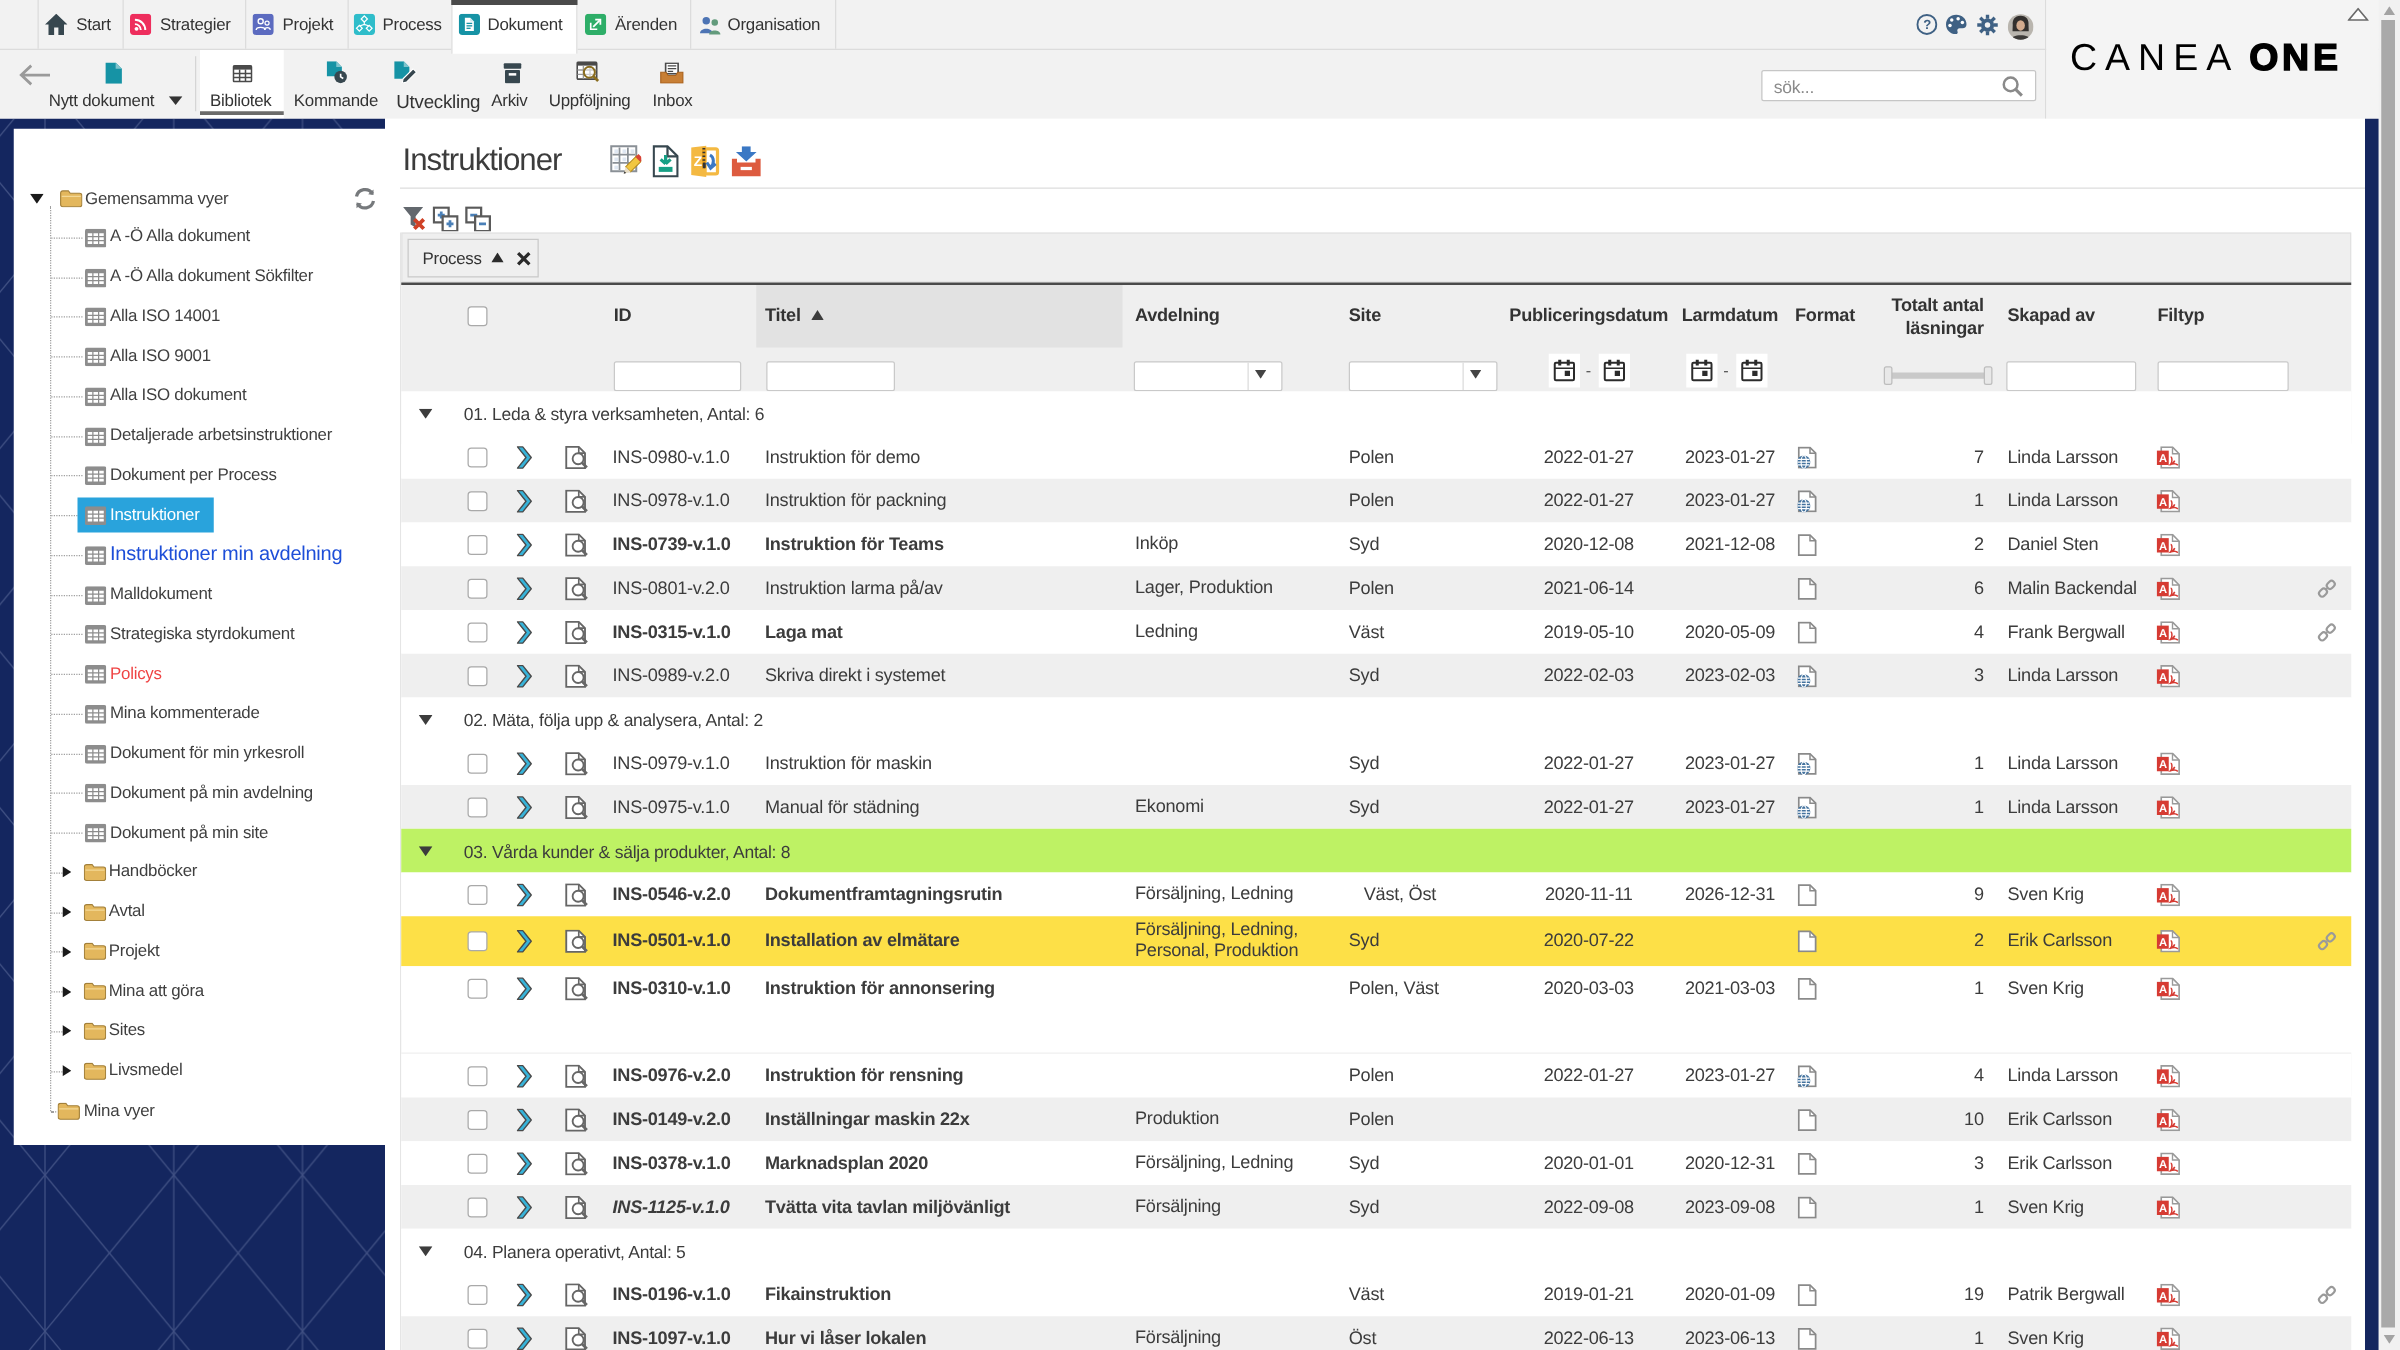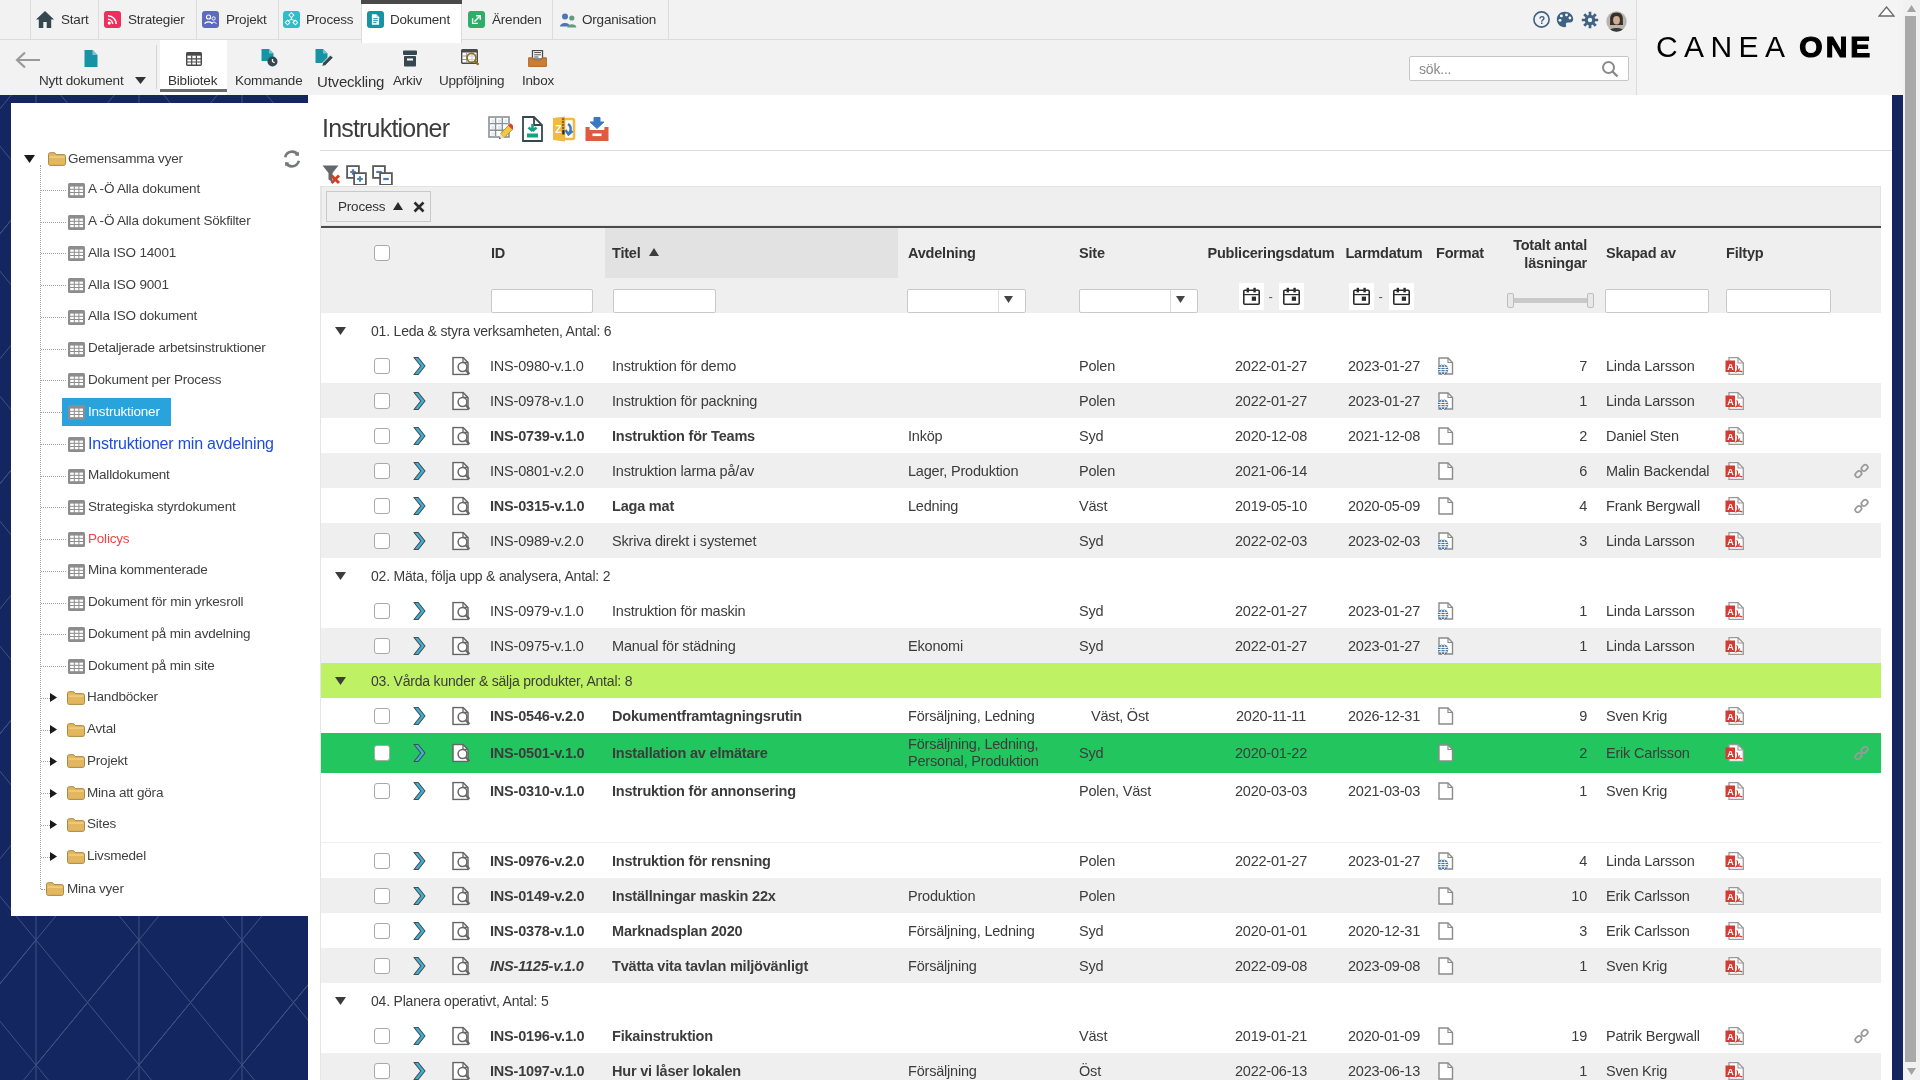--- a/index.html
+++ b/index.html
@@ -1148,40 +1148,40 @@
 <div class="vc" style="left:1404px;">
         <svg width="19" height="18" viewBox="0 0 19 18" style="">
           <path d="M4 0.7 H13 L18.3 6 V17.3 H4 Z" fill="#fff" stroke="#9a9a9a" stroke-width="1.3"></path>
           <path d="M13 0.7 V6 H18.3" fill="none" stroke="#9a9a9a" stroke-width="1.1"></path>
           <rect x="0.5" y="3.5" width="9.5" height="11.5" fill="#d63b33"></rect>
           <text x="2.2" y="12.8" font-family="Liberation Sans" font-size="9" font-weight="bold" fill="#fff">A</text>
           <path d="M11.5 8.5 c1.4 0 1.4 4.5 0 6 c2.8-0.8 4.6-0.6 5.8 0.6 M11 14.8 c1.5-0.3 3-1.6 3.8-3.3" stroke="#d63b33" stroke-width="1.2" fill="none"></path>
         </svg>
       </div>
 </div>
-<div class="ab" style="left:0;top:547px;width:1560px;height:40px;background:#22c55e;font-size:14.5px;color:#3c3c3c;">
+<div class="ab" style="left:0;top:547px;width:1560px;height:40px;background:#fde047;font-size:14.5px;color:#3c3c3c;">
 <div class="cb" style="left:53px;top:50%;margin-top:-8px;"></div>
 <div class="vc" style="left:92px;">
         <svg width="13" height="19" viewBox="0 0 13 19" style="">
           <path d="M1 1 L5.2 1 L12 9.5 L5.2 18 L1 18 L7.8 9.5 Z" fill="#37b3d9" stroke="#4a4a4a" stroke-width="1.1" stroke-linejoin="round"></path>
         </svg>
       </div>
 <div class="vc" style="left:131px;">
         <svg width="19" height="19" viewBox="0 0 19 19" style="">
           <path d="M1 1 H11 L16 6 V18 H1 Z" fill="#fff" stroke="#666" stroke-width="1.5"></path>
           <path d="M11 1 V6 H16" fill="none" stroke="#666" stroke-width="1.3"></path>
           <circle cx="10.5" cy="10.5" r="4.4" fill="#fff" stroke="#666" stroke-width="1.5"></circle>
           <path d="M13.7 13.7 L17.5 17.5" stroke="#666" stroke-width="2.2"></path>
         </svg>
       </div>
 <div class="vc" style="left:169px;font-weight:bold;">INS-0501-v.1.0</div>
 <div class="vc" style="left:291px;font-weight:bold;">Installation av elmätare</div>
 <div class="vc" style="left:587px;line-height:17px;white-space:normal;width:180px;">Försäljning, Ledning,<br>Personal, Produktion</div>
 <div class="vc" style="left:758px;">Syd</div>
-<div class="vc" style="left:878px;width:144px;text-align:center;">2020-01-22</div>
+<div class="vc" style="left:878px;width:144px;text-align:center;">2020-07-22</div>
 <div class="vc" style="left:1117px;">
         <svg width="16" height="18" viewBox="0 0 16 18" style="">
           <path d="M1 1 H10 L14.5 5.5 V17 H1 Z" fill="#fff" stroke="#8a8a8a" stroke-width="1.4"></path>
           <path d="M10 1 V5.5 H14.5" fill="none" stroke="#8a8a8a" stroke-width="1.2"></path>
         </svg>
       </div>
 <div class="vc" style="left:1186px;width:80px;text-align:right;">2</div>
 <div class="vc" style="left:1285px;">Erik Carlsson</div>
 <div class="vc" style="left:1404px;">
         <svg width="19" height="18" viewBox="0 0 19 18" style="">

